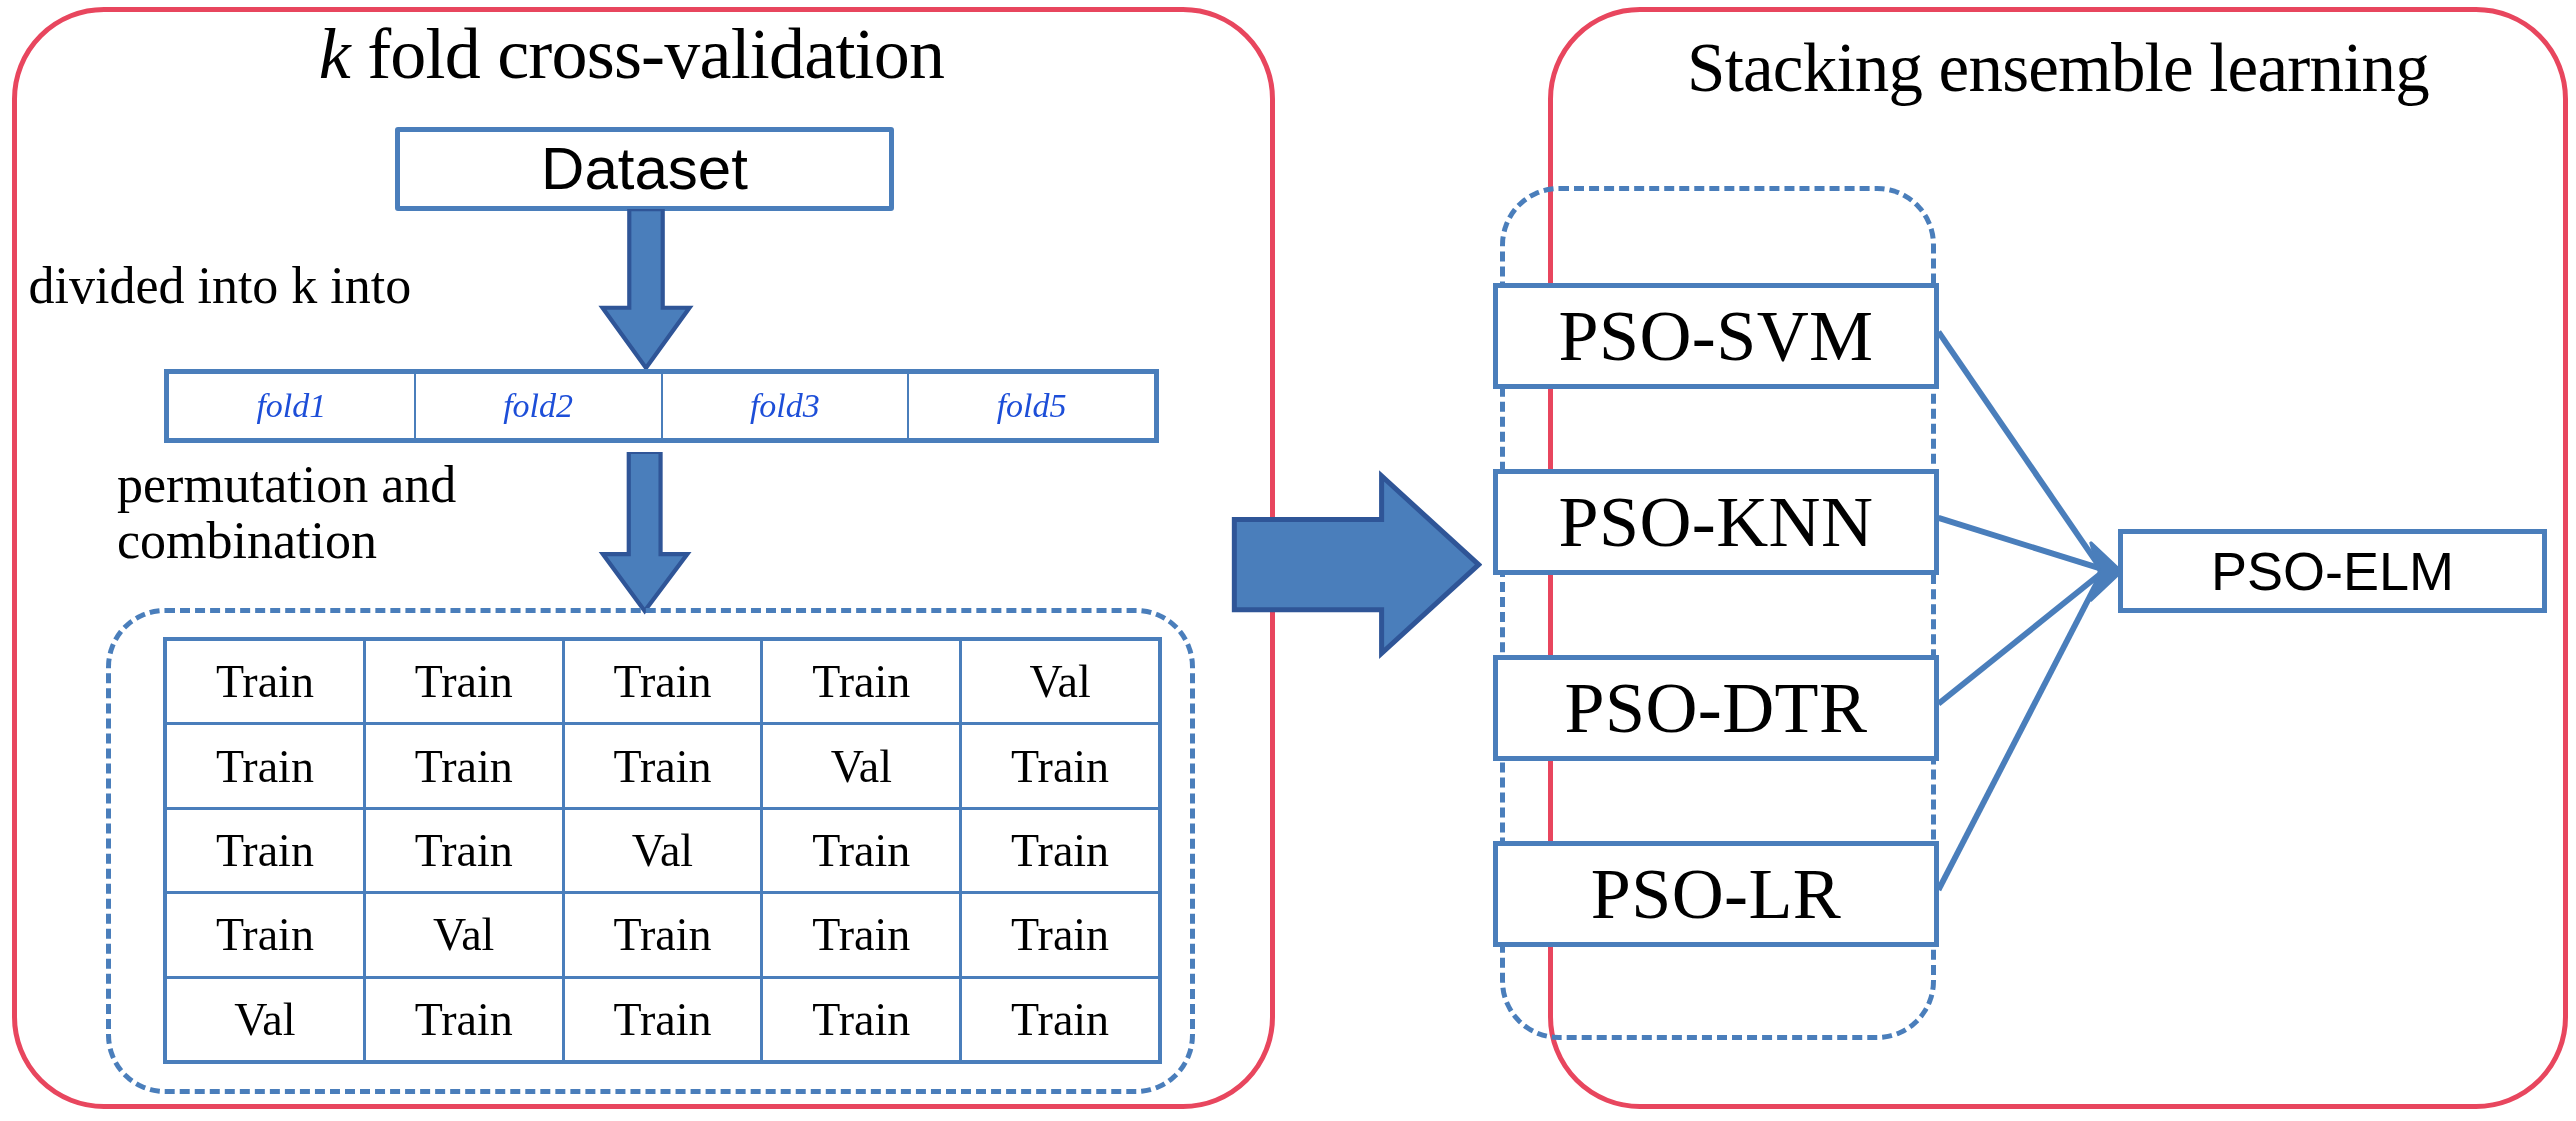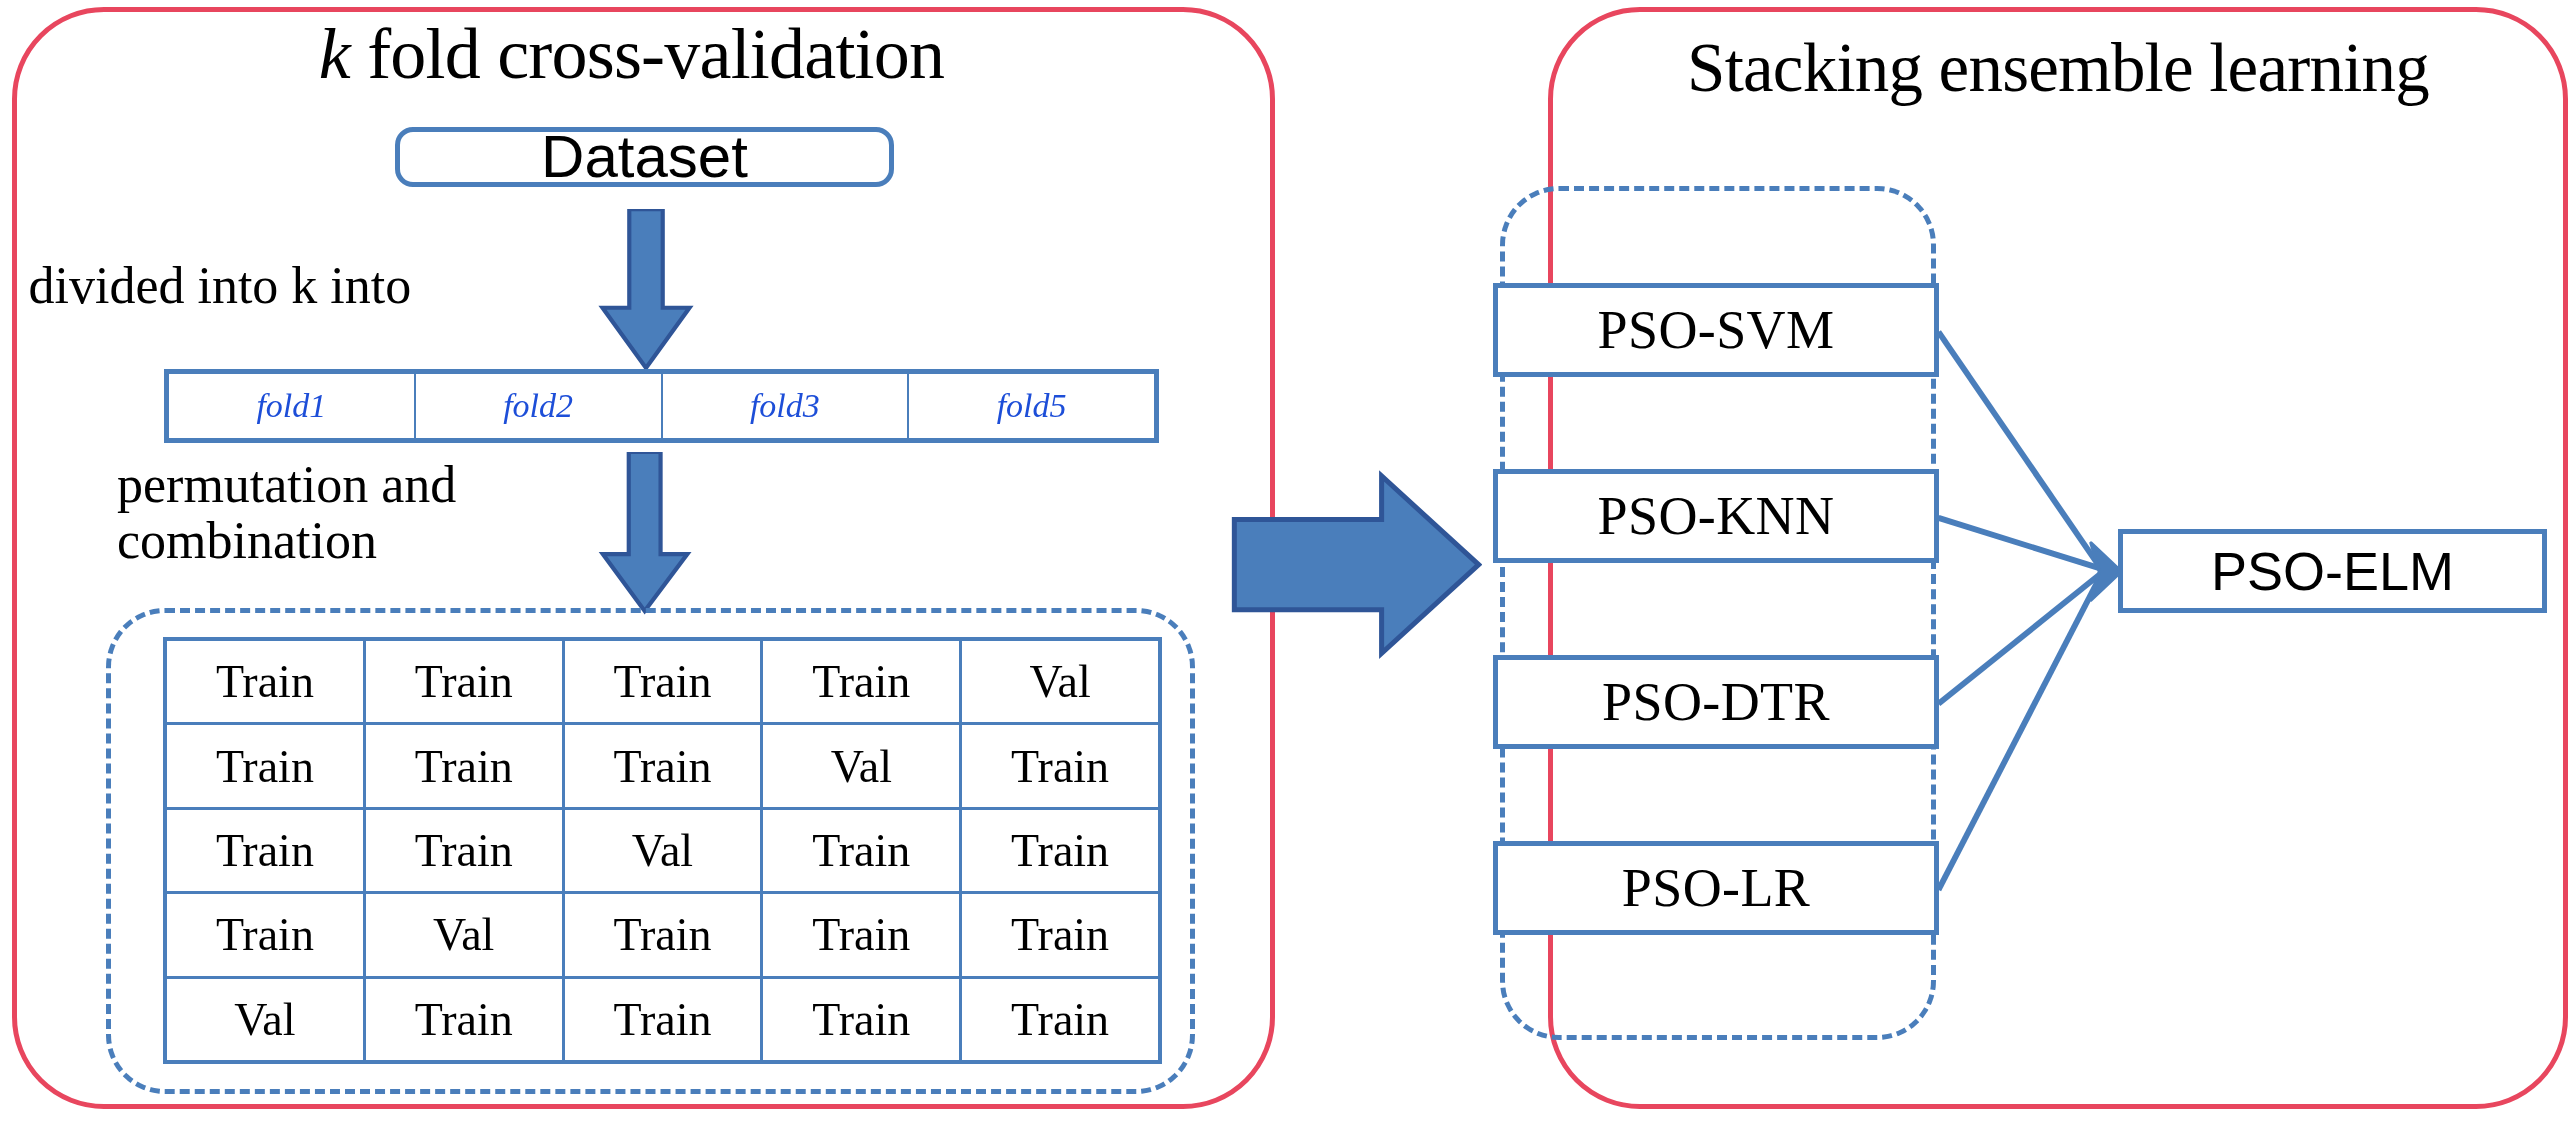--- a/index.html
+++ b/index.html
@@ -52,23 +52,23 @@
     line-height:1.08;
     white-space:pre-line;
     font-family:"Liberation Serif", serif;
   }
   #cap-divided{ left:28.5px;  top:258px; }
   #cap-perm   { left:117px; top:457px; }
 
   
   #dataset-box{
     position:absolute;
-    left:395px; top:127px; width:499px; height:60px;
+    left:395px; top:127px; width:499px; height:84px;
     border:5.9px solid #4a7ebb;
-    border-radius:18px;
+    border-radius:3px;
     box-sizing:border-box;
     background:#fff;
     display:flex; align-items:center; justify-content:center;
   }
   #dataset-box span{
     font-family:"Liberation Sans", sans-serif;
     font-size:60px; color:#000; line-height:1;
   }
 
   
@@ -134,26 +134,26 @@
     position:absolute;
     left:1500px; top:186px; width:436px; height:854px;
     border:5.9px dashed #4a7ebb;
     border-radius:59px;
     box-sizing:border-box;
   }
 
   
   .model-box{
     position:absolute;
-    left:1493px; width:446px; height:94px;
+    left:1493px; width:446px; height:106px;
     border:5px solid #4a7ebb;
     box-sizing:border-box;
     background:#fff;
     display:flex; align-items:center; justify-content:center;
-    font-size:54px; color:#000;
+    font-size:72px; color:#000;
     font-family:"Liberation Serif", serif;
     letter-spacing:0.4px;
   }
   #model-0{ top:283px; }
   #model-1{ top:469px; }
   #model-2{ top:655px; }
   #model-3{ top:841px; }
 
   
   #meta-box{

